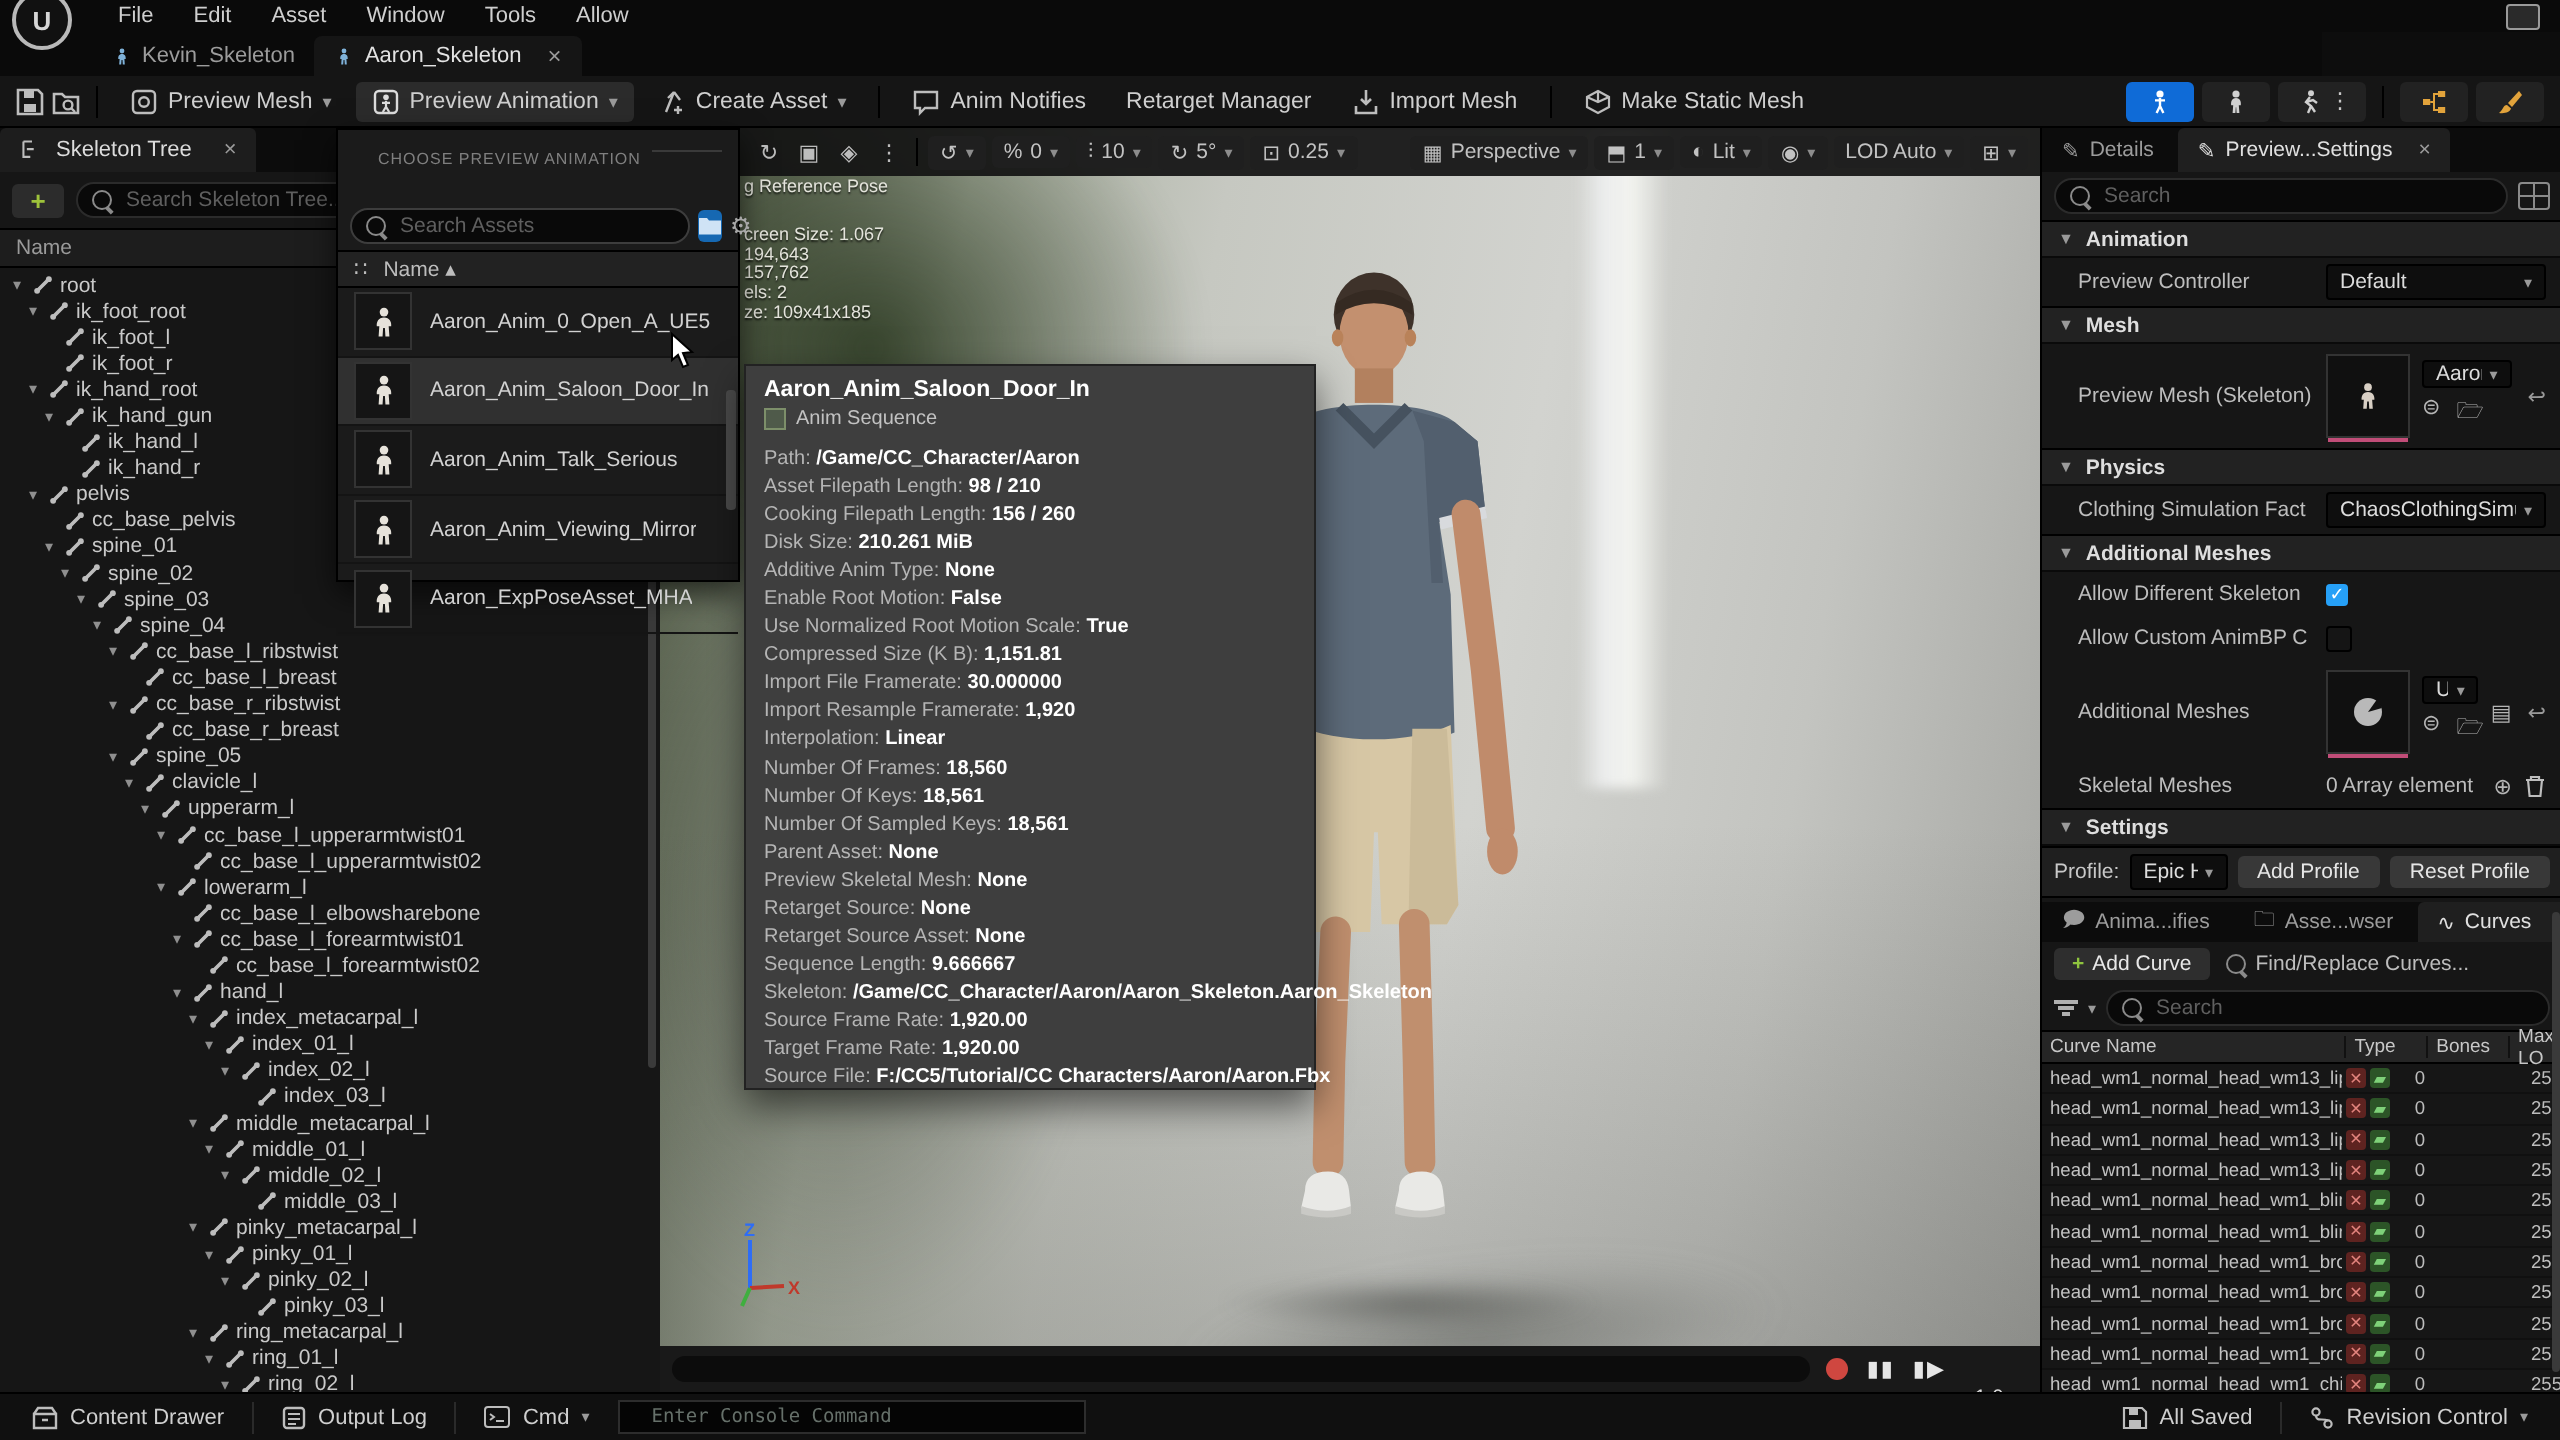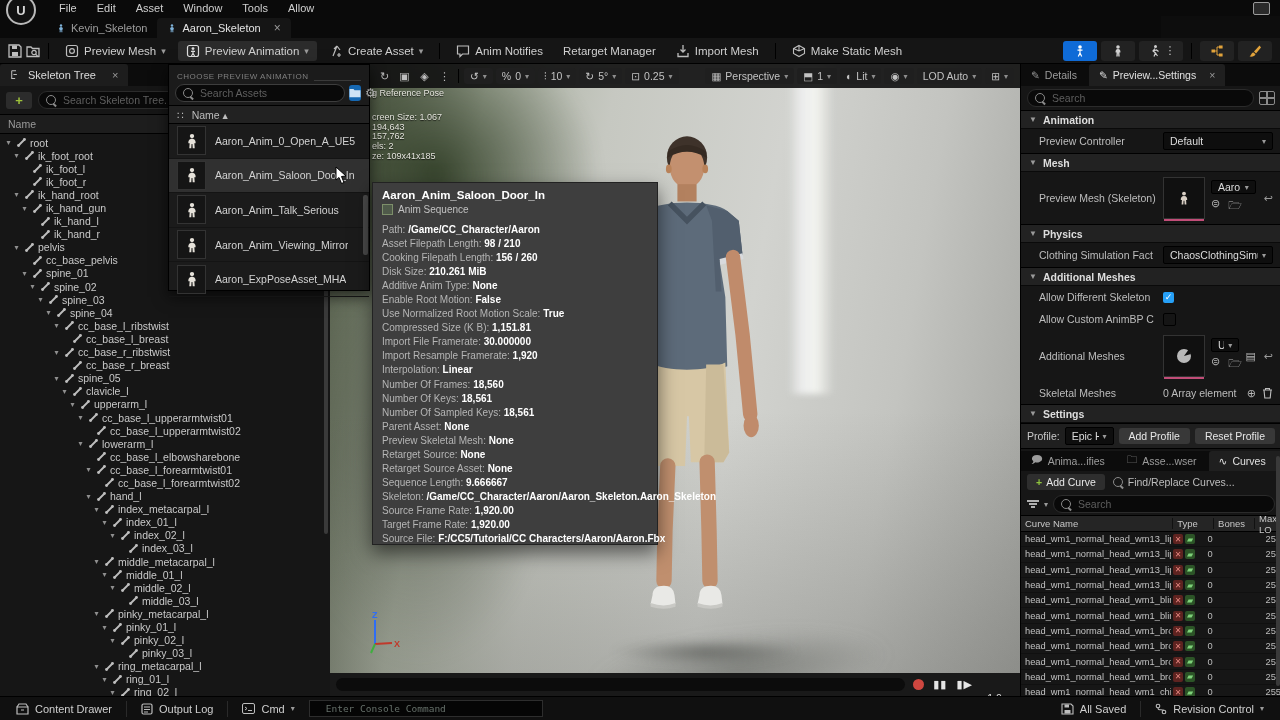--- a/index.html
+++ b/index.html
@@ -70,21 +70,21 @@
   .gizmo{position:absolute;left:22px;top:544px;width:48px;height:48px;}
   
   .timeline{position:absolute;left:0;bottom:0;width:100%;height:23px;background:#191919;display:flex;align-items:center;padding:0 6px;box-sizing:border-box;gap:8px;}
   .ttrack{flex:1;height:13px;background:#0c0c0c;border-radius:7px;}
   .playctl{display:flex;align-items:center;gap:9px;padding-right:4px;}
   .rec{width:11px;height:11px;border-radius:50%;background:#cf4740;}
   .pp{color:#e6e6e6;font-size:11px;letter-spacing:1px;}
   .speed{color:#dcdcdc;font-size:10.5px;margin-top:27px;}
   
   .dropdown{position:absolute;left:168px;top:64px;width:202px;height:227px;background:#1b1b1b;border:1px solid #000;box-shadow:0 6px 14px rgba(0,0,0,.6);z-index:30;box-sizing:border-box;}
-  .ddhead{height:16px;display:flex;align-items:flex-end;padding:0 8px;color:#7f7f7f;font-size:8px;letter-spacing:.5px;gap:6px;}
+  .ddhead{height:16px;display:flex;align-items:flex-start;padding:10px 8px;color:#7f7f7f;font-size:8px;letter-spacing:.5px;gap:6px;margin-left:12px;}
   .ddhead::after{content:"";flex:1;height:1px;background:#3a3a3a;}
   .ddsearchrow{display:flex;align-items:center;gap:4px;padding:3px 6px;}
   .ddfolder{width:20px;height:16px;background:#1668b2;border-radius:3px;display:flex;align-items:center;justify-content:center;}
   .gear{color:#a8a8a8;font-size:12px;}
   .ddcols{height:17px;display:flex;align-items:center;gap:8px;padding:0 8px;background:#222;border-top:1px solid #000;border-bottom:1px solid #000;color:#bdbdbd;font-size:10.5px;}
   .ddlist{position:relative;}
   .aitem{height:33.6px;display:flex;align-items:center;gap:9px;padding:0 8px;border-bottom:1px solid #141414;}
   .aitem:nth-child(2){background:#303030;}
   .athumb{width:27px;height:27px;background:#151515;border:1px solid #333;display:flex;align-items:center;justify-content:center;flex:none;}
   .alabel{font-size:10.5px;color:#d2d2d2;white-space:nowrap;overflow:hidden;}

